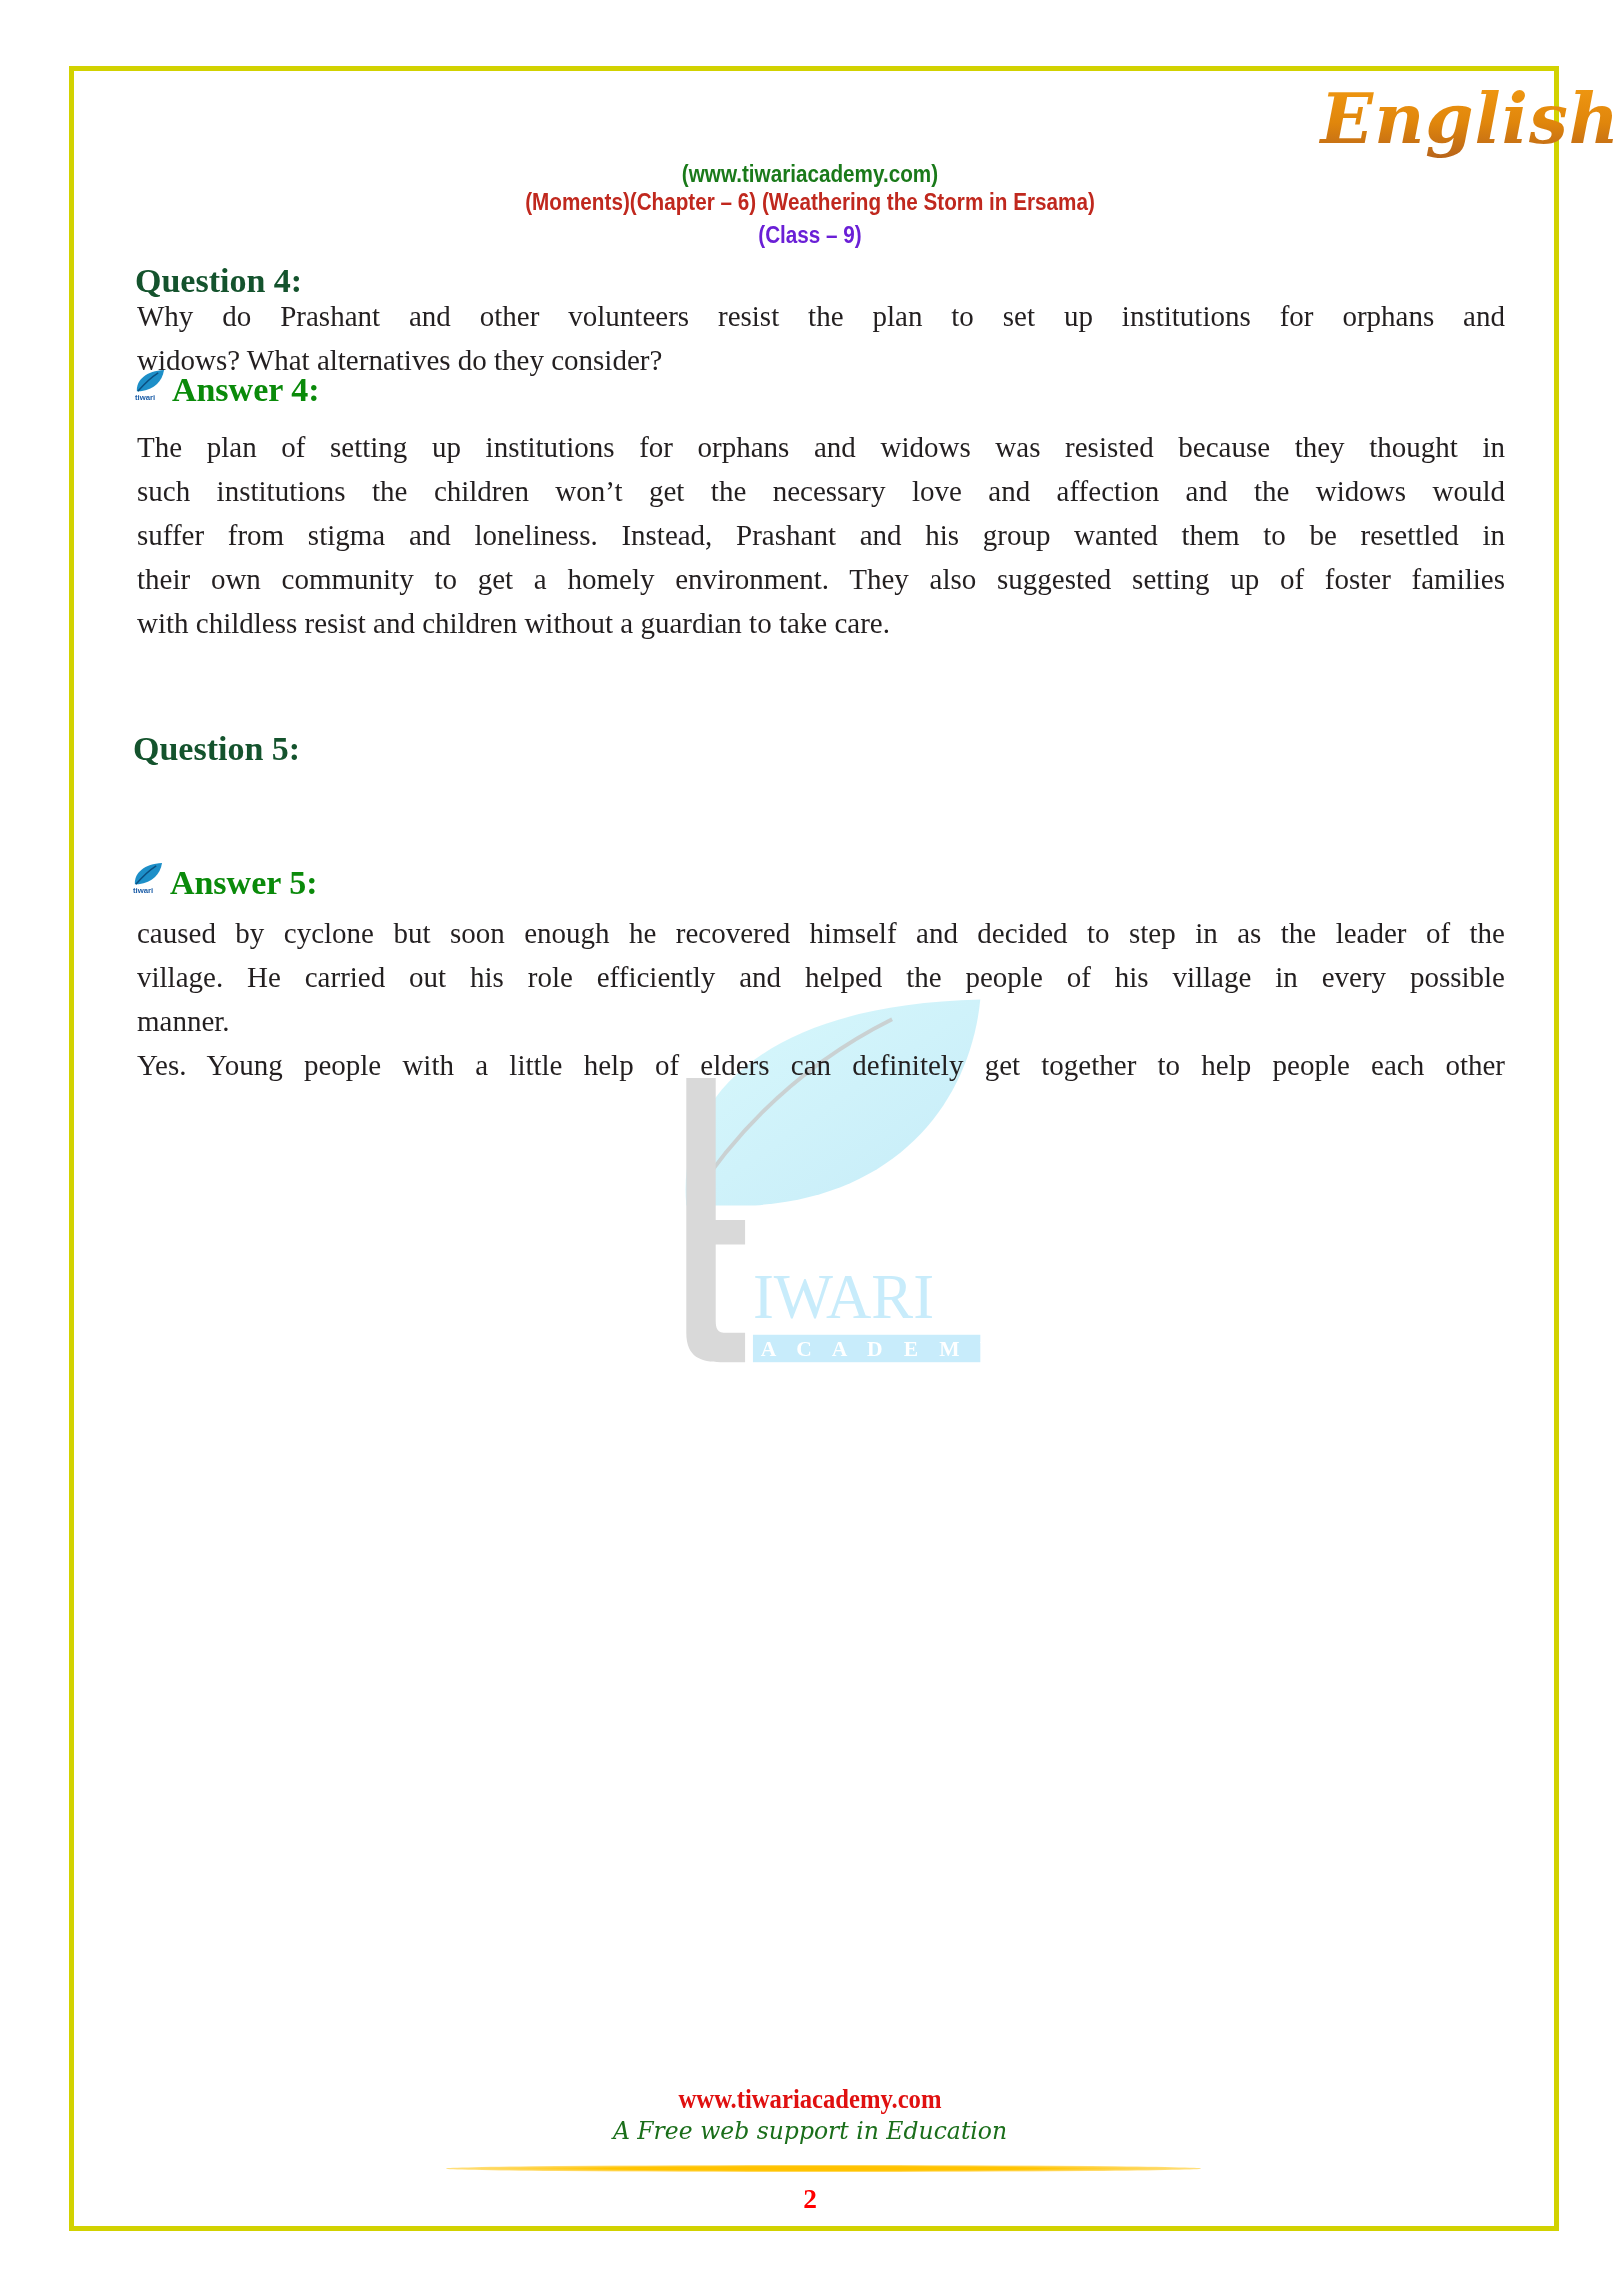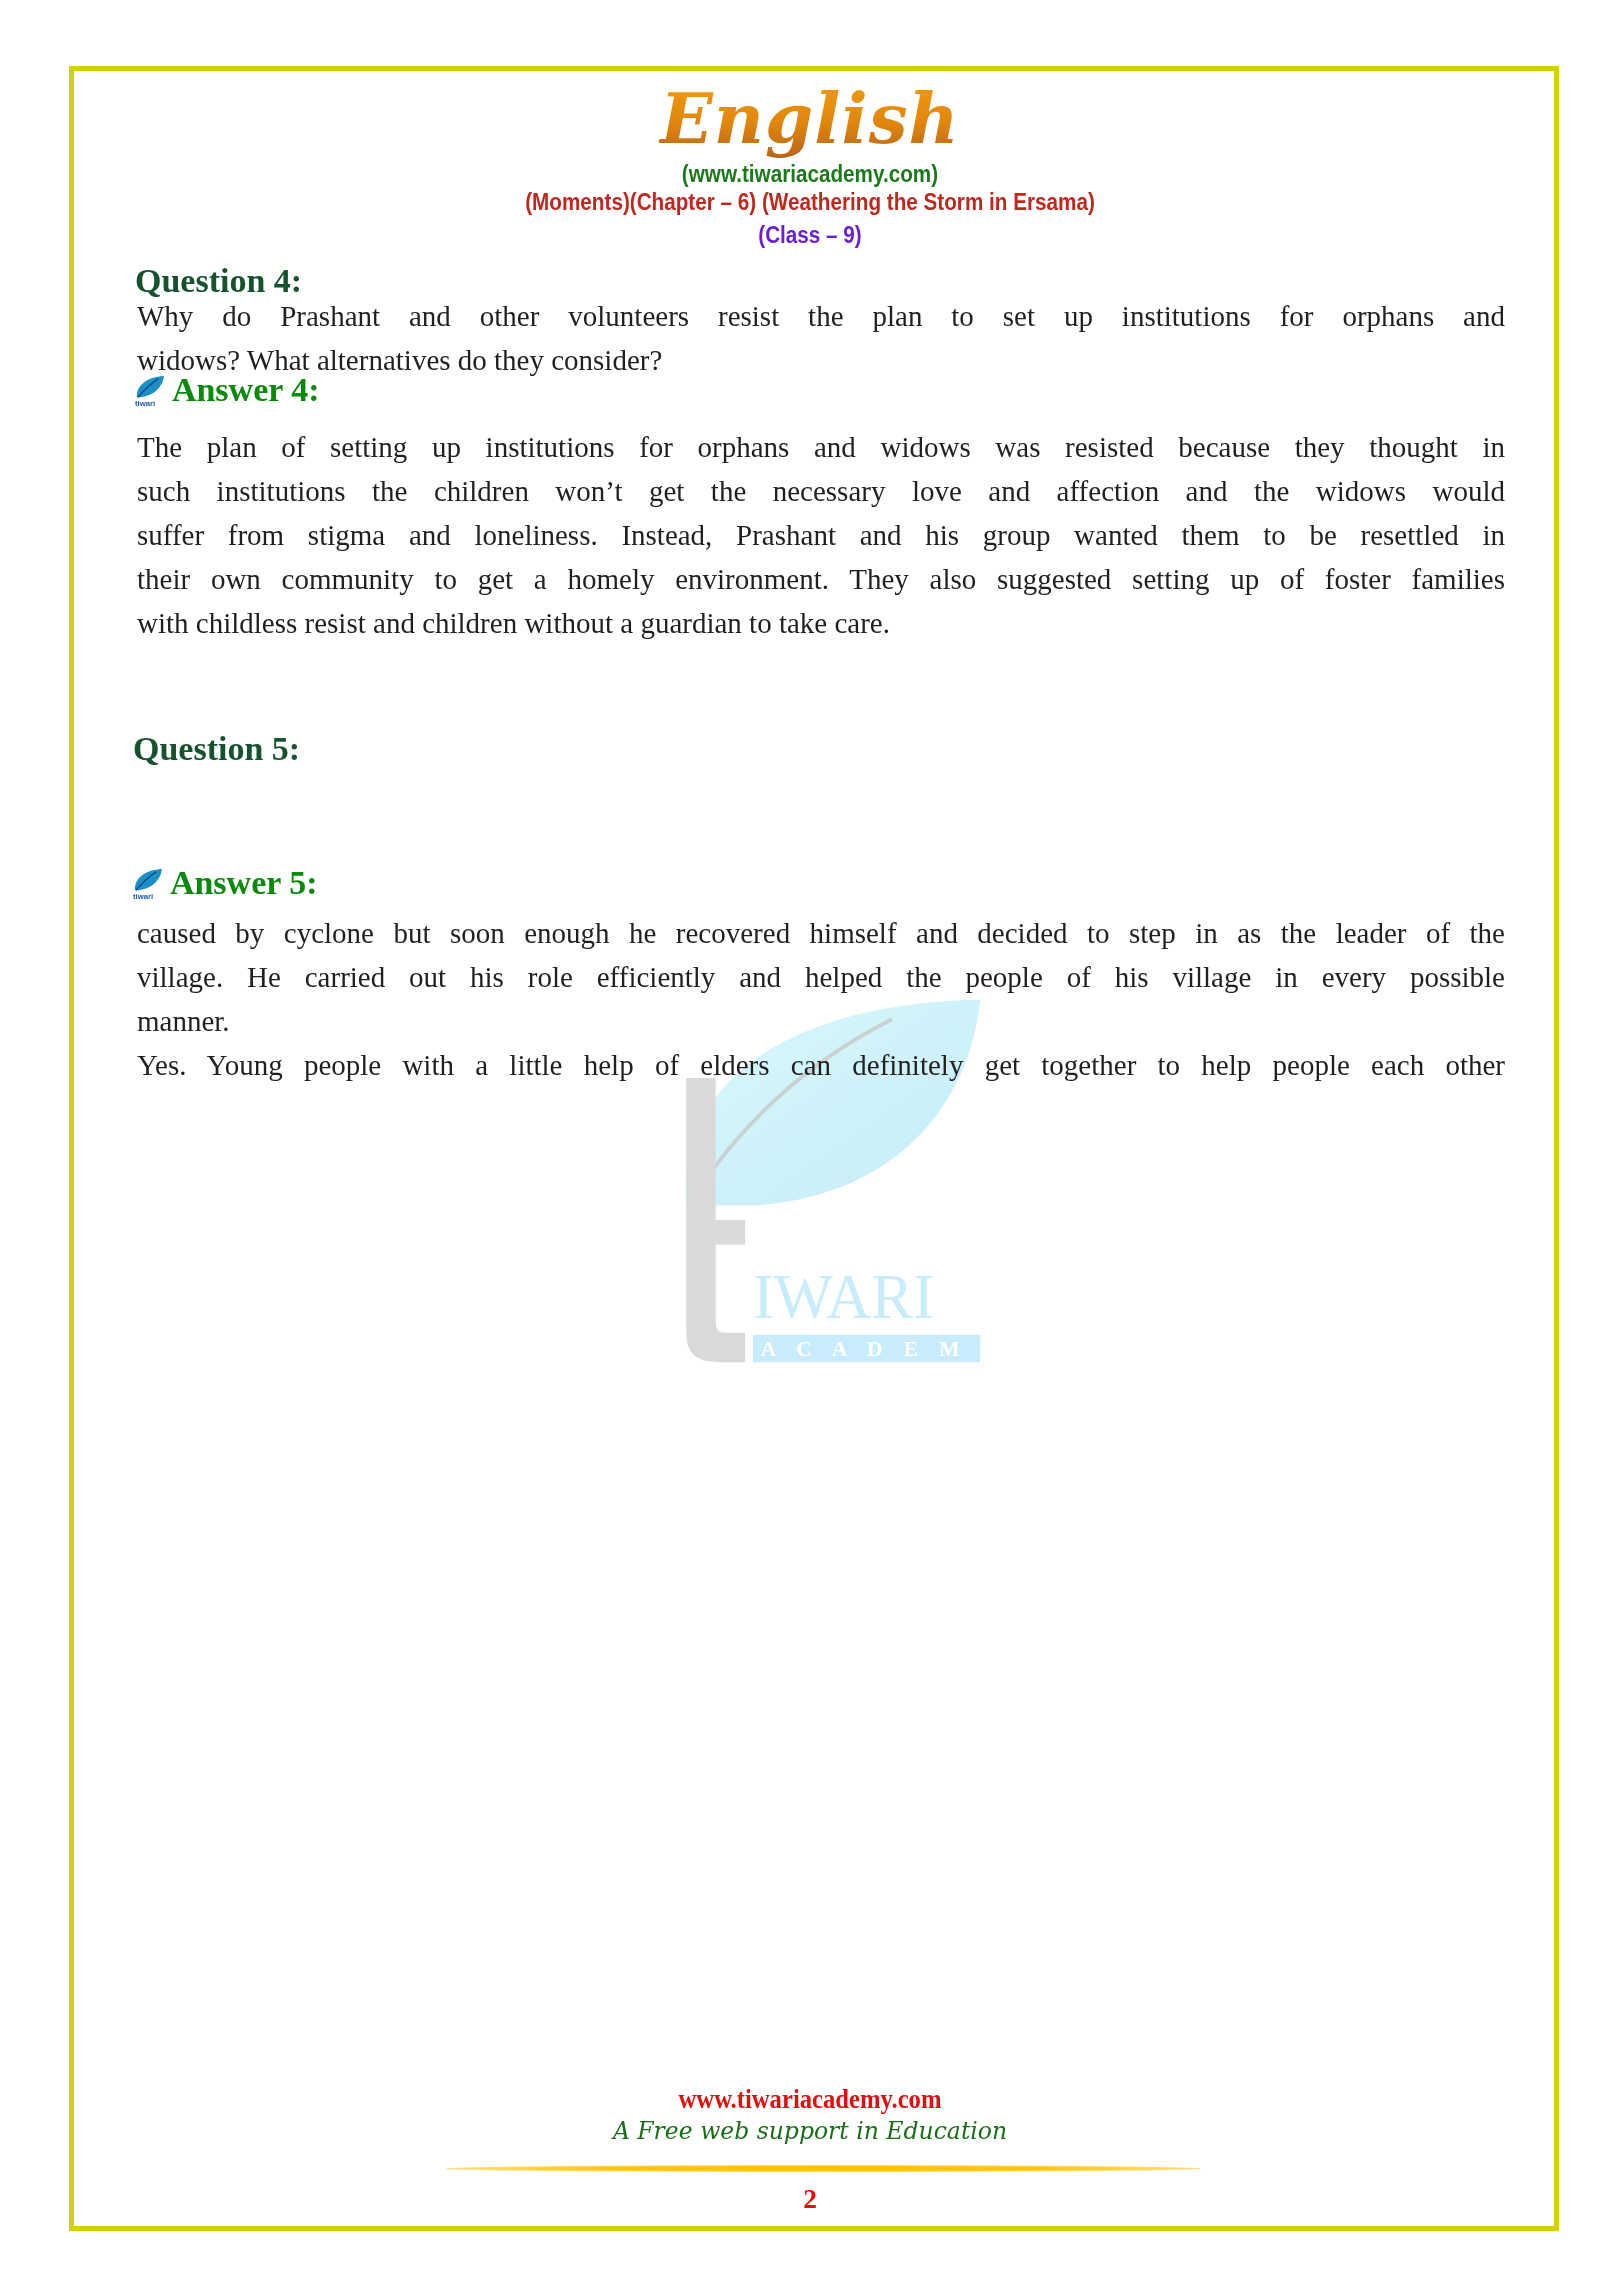--- a/index.html
+++ b/index.html
@@ -3,42 +3,42 @@
   <meta charset="utf-8">
   <style>
     html, body { margin: 0; padding: 0; background: #ffffff; }
     body { width: 1620px; height: 2293px; position: relative; overflow: hidden; }
     .frame {
       position: absolute; left: 69px; top: 66px; width: 1480px; height: 2155px;
       border: 5.9px solid #d2d200; box-sizing: content-box;
     }
     .abs { position: absolute; white-space: nowrap; }
     .hdr-title {
-      left: 0; width: 1620px; top: 80px; text-align: center;
+      left: 0; width: 1620px; top: 80px; text-align: right;
       font-family: "DejaVu Serif", serif; font-style: italic; font-weight: bold;
       font-size: 69px; line-height: 78px; letter-spacing: 1px;
       background: linear-gradient(180deg, #f29a12 0%, #e0860c 55%, #b8641a 100%);
       -webkit-background-clip: text; background-clip: text; color: transparent;
     }
     .hdr-line {
       left: 0; width: 1620px; text-align: center;
       font-family: "Liberation Sans", sans-serif; font-weight: bold; font-size: 23.5px;
       transform: scaleX(0.88); transform-origin: 810px 0;
     }
     .hdr-url { top: 161px; color: #1a7a1a; }
     .hdr-chapter { top: 189px; color: #c0281e; }
     .hdr-class { top: 222px; color: #6a1fd6; }
 
     .q-head {
       font-family: "Liberation Serif", serif; font-weight: bold; font-size: 34px;
       color: #14532d; line-height: 39px;
     }
     .a-head {
       font-family: "Liberation Serif", serif; font-weight: bold; font-size: 34px;
-      color: #0a8a0a; line-height: 39px; display: flex; align-items: flex-end;
+      color: #0a8a0a; line-height: 39px; display: flex; align-items: flex-start;
     }
     .a-icon { width: 33px; height: 33px; margin-right: 5.9px; position: relative; top: -2px; }
     .para {
       position: absolute; left: 137px; width: 1368px;
       font-family: "Liberation Serif", serif; font-size: 29px; line-height: 44px;
       color: #231f20; text-align: justify; text-align-last: left;
       transform-origin: 0 0;
     }
     .para .line { display: block; text-align: justify; text-align-last: justify; white-space: nowrap; }
     .para .line.last { text-align-last: left; }

